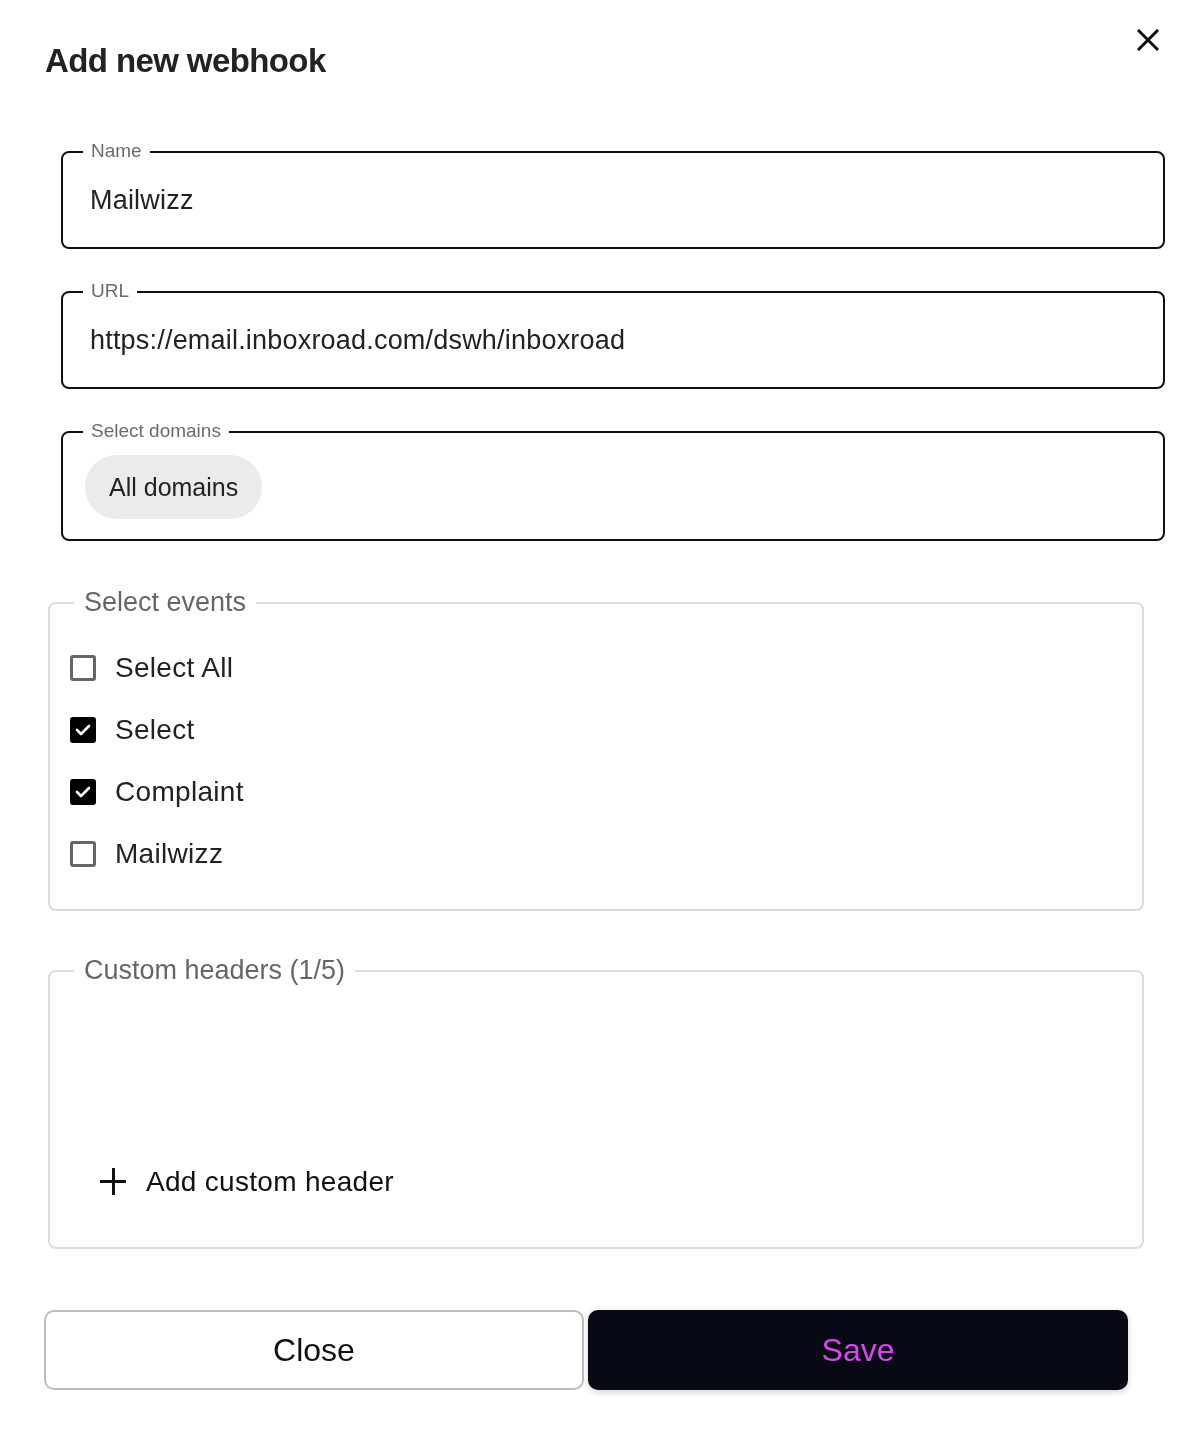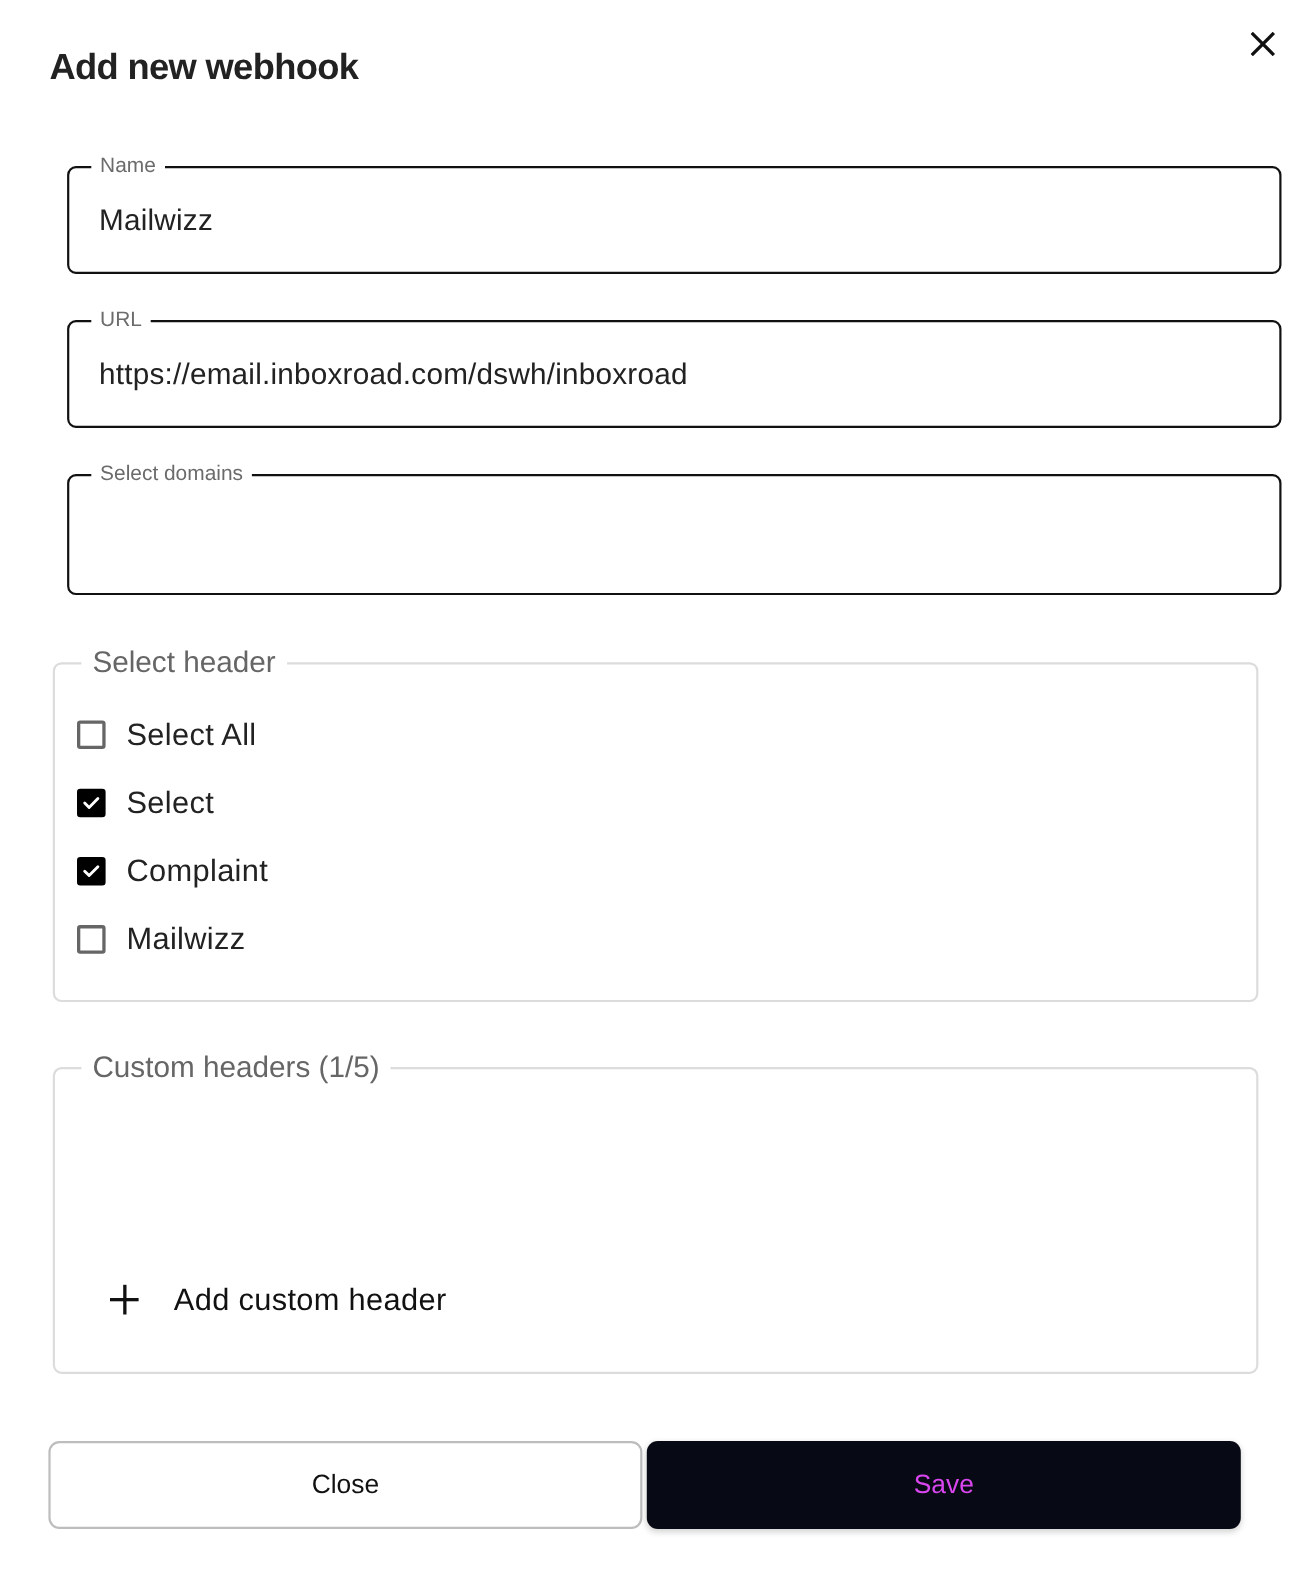--- a/index.html
+++ b/index.html
@@ -73,25 +73,25 @@
     .add-header {
       position: absolute; left: 50px; top: 190px; height: 40px;
       display: flex; align-items: center; cursor: pointer;
     }
     .add-header .plus { width: 28px; height: 28px; position: relative; }
     .add-header .plus::before, .add-header .plus::after {
       content: ""; position: absolute; background: #111;
     }
     .add-header .plus::before { left: 0; top: 12px; width: 26px; height: 3px; }
     .add-header .plus::after { left: 12px; top: 0; width: 3px; height: 27px; }
-    .add-header .lbl { margin-left: 30px; font-size: 28px; color: #111; letter-spacing: 0.3px; }
+    .add-header .lbl { margin-left: 18px; font-size: 28px; color: #111; letter-spacing: 0.3px; }
     .btn {
       position: absolute; top: 1310px; height: 80px; border-radius: 10px;
       display: flex; align-items: center; justify-content: center;
-      font-size: 24px; cursor: pointer;
+      font-size: 32px; cursor: pointer;
     }
     .btn-close { left: 44px; width: 540px; background: #fff; border: 2px solid #bdbdbd; color: #111; }
     .btn-save { left: 588px; width: 540px; background: #070a14; color: #d946ef; box-shadow: 0 2px 6px rgba(0,0,0,0.18); }
   </style>
 </head>
 <body>
 
 <div class="dialog">
 
   <div class="title">Add new webhook</div>
@@ -107,24 +107,25 @@
     <input class="value" type="text" value="Mailwizz" style="">
   </div>
 
   <div class="field field-url">
     <span class="legend">URL</span>
     <input class="value" type="text" value="https://email.inboxroad.com/dswh/inboxroad" style="">
   </div>
 
   <div class="field field-domains">
     <span class="legend">Select domains</span>
+    <div class="chip">All domains</div>
   </div>
 
   <div class="group group-events">
-    <span class="glegend">Select header</span>
+    <span class="glegend">Select events</span>
 
     <div class="cb-row" style="top:44px">
       <span class="cb"></span>
       <span class="cb-label">Select All</span>
     </div>
     <div class="cb-row" style="top:106px">
       <span class="cb checked">
         <svg width="16" height="14" viewBox="0 0 16 14">
           <path d="M2 7 L6 11 L14 3" stroke="#fff" stroke-width="2.6" fill="none" stroke-linecap="round" stroke-linejoin="round"></path>
         </svg>

